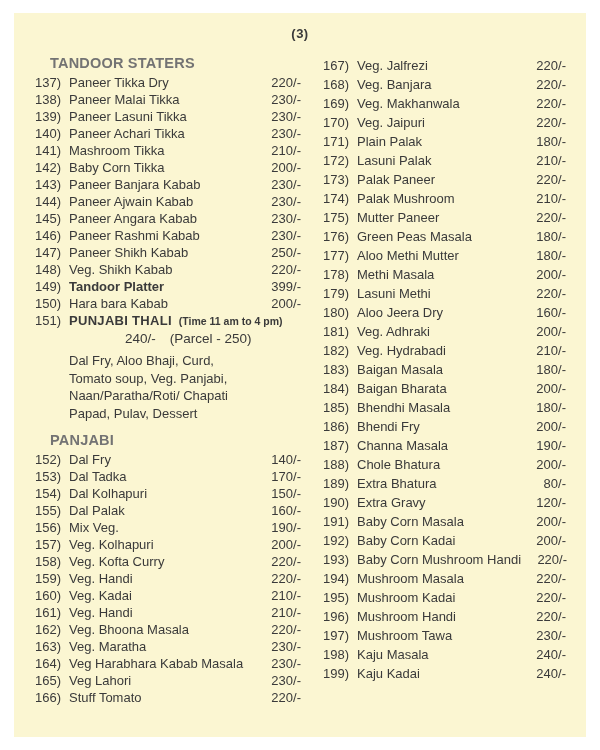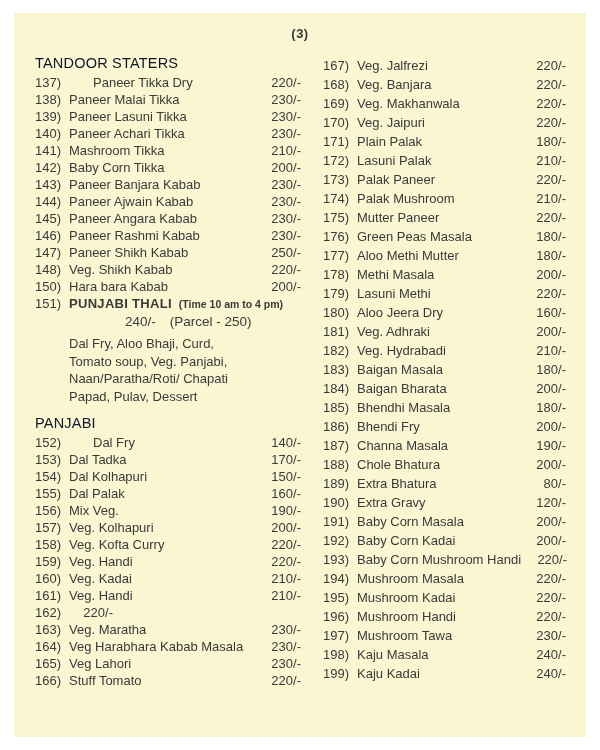--- a/index.html
+++ b/index.html
@@ -40,27 +40,28 @@
     margin-left: 21px;
     flex: none;
   }
   .col-right {
     width: 243px;
     margin-left: 22px;
     flex: none;
     padding-top: 3px;
   }
   .section-heading {
-    color: #0f172a;
-    font-weight: normal;
+    color: #737373;
+    font-weight: bold;
     font-size: 14.5px;
     line-height: 20px;
     letter-spacing: 0.2px;
-  }
-  .col-left .section-heading + .menu-item { margin-top: 1px; gap: 24px; }
+    margin-left: 15px;
+  }
+  .col-left .section-heading + .menu-item { margin-top: 1px; }
   .col-left .section-heading:not(:first-child) { margin-top: 8px; }
   .menu-item {
     display: flex;
     font-size: 13px;
     line-height: 17px;
     align-items: baseline;
   }
   .col-right .menu-item { line-height: 19px; }
   .menu-item .num {
     width: 34px;
@@ -158,29 +159,34 @@
         <div class="menu-item">
           <span class="num">147)</span>
           <span class="name">Paneer Shikh Kabab</span>
           <span class="price">250/-</span>
         </div>
         <div class="menu-item">
           <span class="num">148)</span>
           <span class="name">Veg. Shikh Kabab</span>
           <span class="price">220/-</span>
         </div>
+        <div class="menu-item bold">
+          <span class="num">149)</span>
+          <span class="name">Tandoor Platter</span>
+          <span class="price">399/-</span>
+        </div>
         <div class="menu-item">
           <span class="num">150)</span>
           <span class="name">Hara bara Kabab</span>
           <span class="price">200/-</span>
         </div>
         <div class="menu-item bold has-note">
           <span class="num">151)</span>
           <span class="name">PUNJABI THALI</span>
-          <span class="note">(Time 10 am to 4 pm)</span>
+          <span class="note">(Time 11 am to 4 pm)</span>
         </div>
         <div class="thali-price-line"><span class="sub-price">240/-</span><span class="sub-parcel">(Parcel - 250)</span></div>
         <div class="desc-line">Dal Fry, Aloo Bhaji, Curd,</div>
         <div class="desc-line">Tomato soup, Veg. Panjabi,</div>
         <div class="desc-line">Naan/Paratha/Roti/ Chapati</div>
         <div class="desc-line">Papad, Pulav, Dessert</div>
         <div class="section-heading">PANJABI</div>
         <div class="menu-item">
           <span class="num">152)</span>
           <span class="name">Dal Fry</span>
@@ -226,20 +232,21 @@
           <span class="name">Veg. Kadai</span>
           <span class="price">210/-</span>
         </div>
         <div class="menu-item">
           <span class="num">161)</span>
           <span class="name">Veg. Handi</span>
           <span class="price">210/-</span>
         </div>
         <div class="menu-item">
           <span class="num">162)</span>
+          <span class="name">Veg. Bhoona Masala</span>
           <span class="price">220/-</span>
         </div>
         <div class="menu-item">
           <span class="num">163)</span>
           <span class="name">Veg. Maratha</span>
           <span class="price">230/-</span>
         </div>
         <div class="menu-item">
           <span class="num">164)</span>
           <span class="name">Veg Harabhara Kabab Masala</span>

